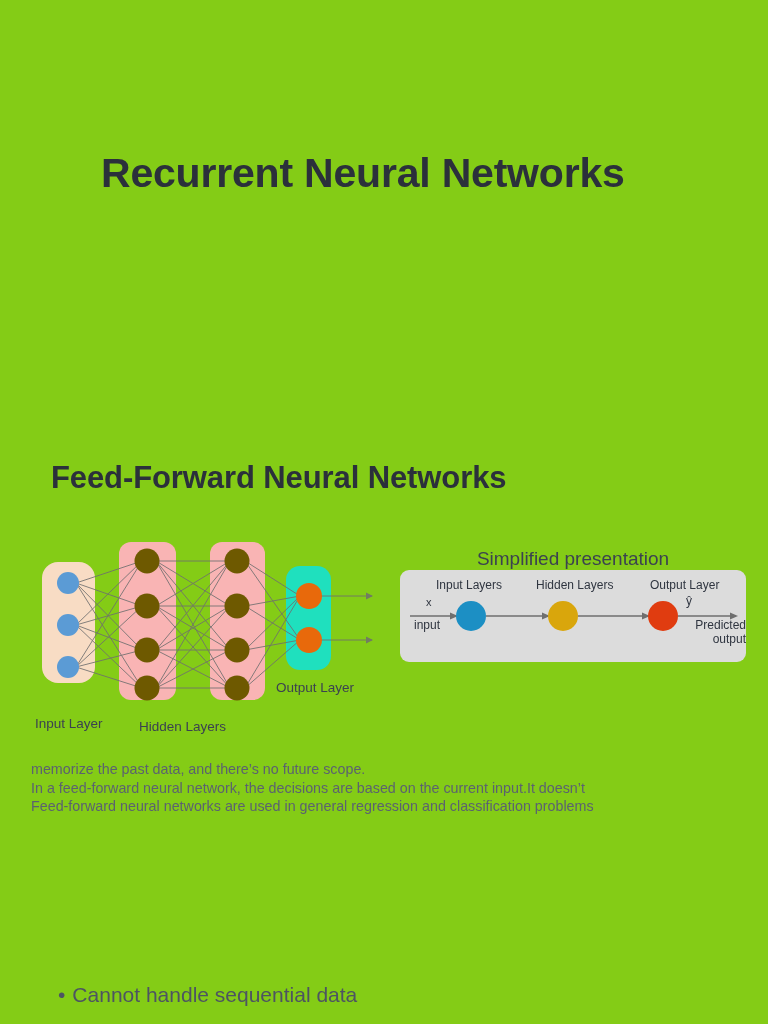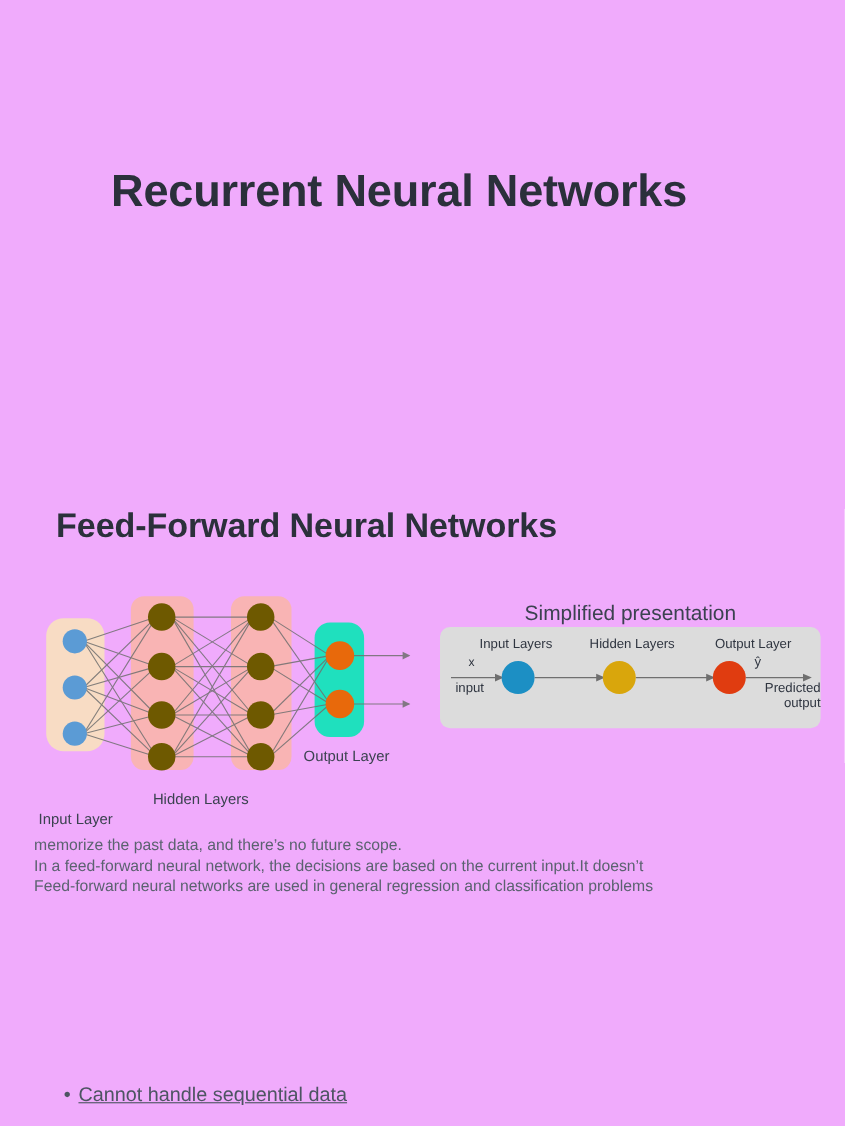--- a/index.html
+++ b/index.html
@@ -12,21 +12,21 @@
     height: 1024px;
     position: relative;
     overflow: hidden;
     font-family: "Liberation Sans", sans-serif;
     -webkit-font-smoothing: antialiased;
   }
 
   .slide {
     position: absolute;
     inset: 0;
-    background: #f0abfc;
+    background: #84cc16;
   }
 
   
   .deck-title {
     position: absolute;
     left: 101px;
     top: 150px;
     width: 560px;
     font-size: 41px;
     line-height: 47px;
@@ -63,21 +63,21 @@
     width: 366px;
     height: 200px;
   }
   .ffnn-svg { position: absolute; left: 0; top: 0; }
   .ffnn-label {
     position: absolute;
     font-size: 13.5px;
     color: #3b4250;
     white-space: nowrap;
   }
-  .lbl-input  { left: 11px;  top: 178px; margin-top: 21px; }
+  .lbl-input  { left: 11px;  top: 178px; }
   .lbl-hidden { left: 115px; top: 181px; }
   .lbl-output { left: 252px; top: 142px; }
 
   
   .simple-figure {
     position: absolute;
     left: 398px;
     top: 10px;
     width: 350px;
     height: 135px;
@@ -143,25 +143,24 @@
   .issues-list {
     position: absolute;
     left: 58px;
     top: 980px;
     width: 640px;
     margin: 0;
     padding: 0;
     list-style: none;
   }
   .issues-list li {
-    font-size: 18px;
+    font-size: 21px;
     line-height: 30px;
     color: #4d5462;
     white-space: nowrap;
-    text-decoration: underline;
   }
   .bullet-dot {
     display: inline-block;
     margin-right: 7px;
   }
 </style>
 </head>
 <body>
 
 <div class="slide">

